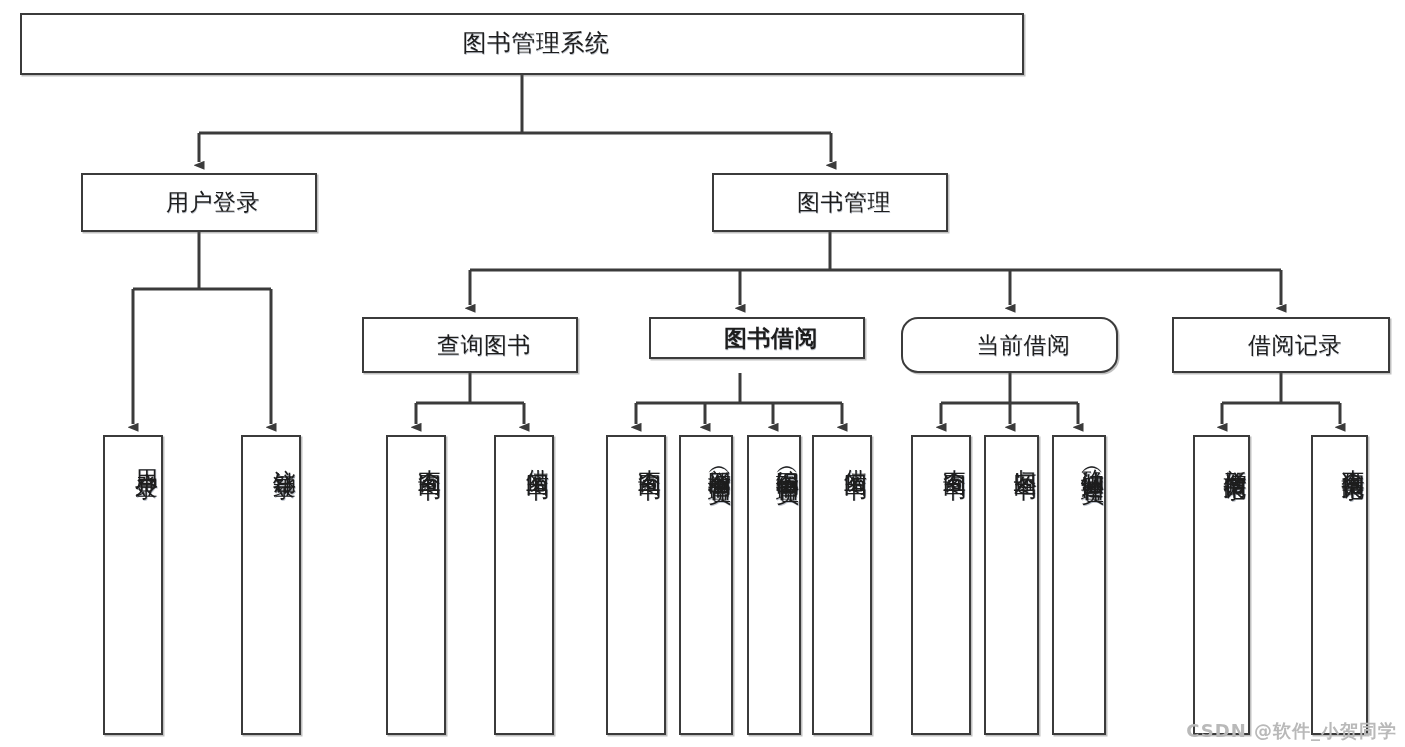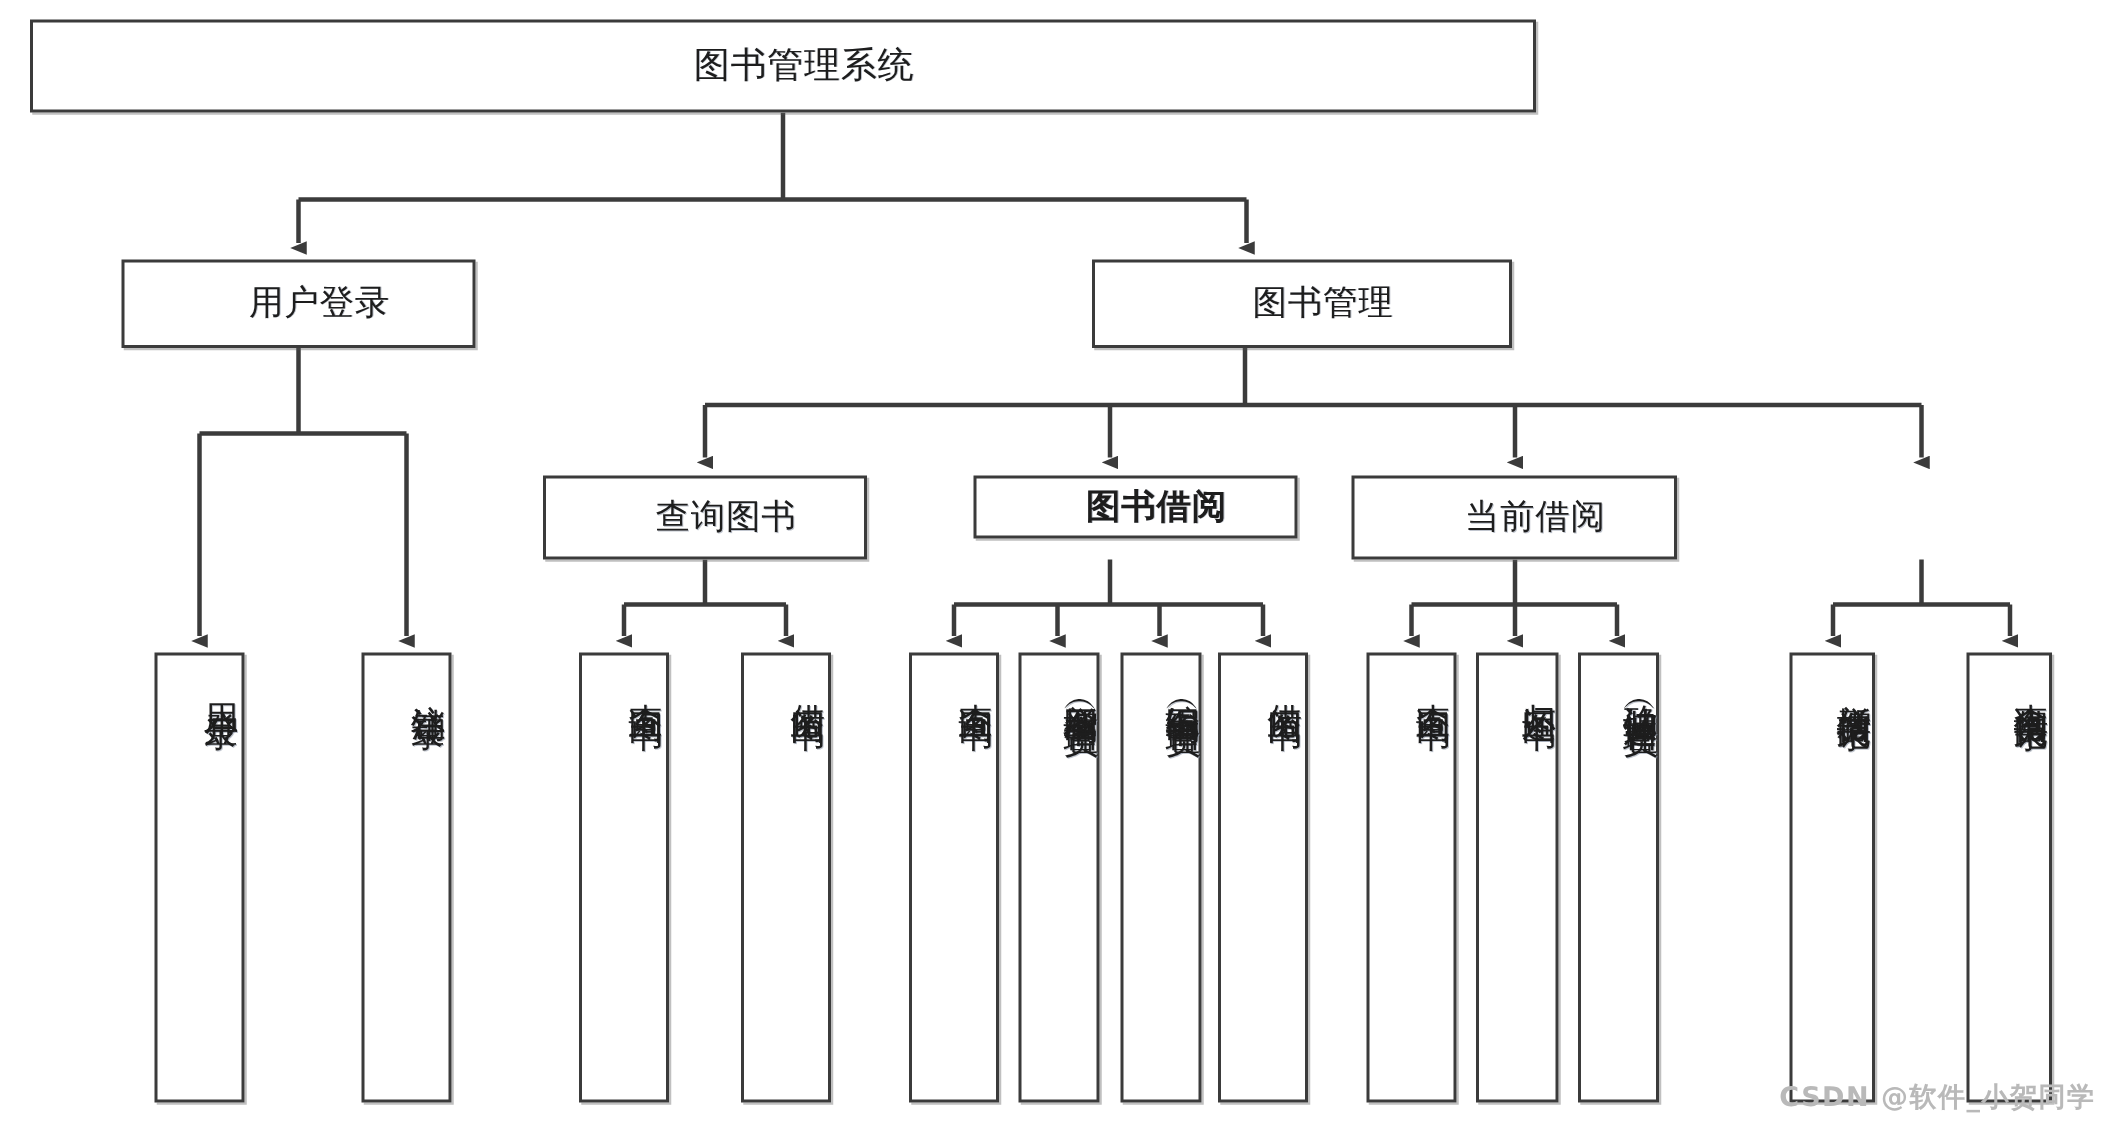--- a/index.html
+++ b/index.html
@@ -135,36 +135,39 @@
   </svg>
 
   <div class="node h" id="node-root" style="left:20px; top:13px; width:1004px; height:62px;">
     <span class="node-label">图书管理系统</span>
   </div>
 
   <div class="node h" id="node-user-login" style="left:81px; top:173px; width:236px; height:59px;">
     <span class="node-label">用户登录</span>
   </div>
 
-  <div class="node h" id="node-book-manage" style="left:712px; top:173px; width:280px; height:59px;margin-left:16px;">
+  <div class="node h" id="node-book-manage" style="left:712px; top:173px; width:236px; height:59px;">
     <span class="node-label">图书管理</span>
   </div>
 
   <div class="node h" id="node-new-book-rec" style="left:362px; top:317px; width:216px; height:56px;">
     <span class="node-label">查询图书</span>
   </div>
 
   <div class="node h" id="node-book-borrow" style="left:649px; top:317px; width:216px; height:42px;font-weight:bold;">
     <span class="node-label">图书借阅</span>
   </div>
 
-  <div class="node h" id="node-current-borrow" style="left:901px; top:317px; width:217px; height:56px;">
+  <div class="node h" id="node-current-borrow" style="left:901px; top:317px; width:217px; height:56px;border-radius:17px;">
     <span class="node-label">当前借阅</span>
   </div>
 
+  <div class="node h" id="node-borrow-record" style="left:1172px; top:317px; width:218px; height:56px;">
+    <span class="node-label">借阅记录</span>
+  </div>
 
   <div class="node v" id="leaf-user-login" style="left:103px; top:435px; width:60px; height:300px;">
     <span class="node-label">用户登录</span>
   </div>
 
   <div class="node v" id="leaf-user-logout" style="left:241px; top:435px; width:60px; height:300px;">
     <span class="node-label">注销登录</span>
   </div>
 
   <div class="node v" id="leaf-rec-query" style="left:386px; top:435px; width:60px; height:300px;">

